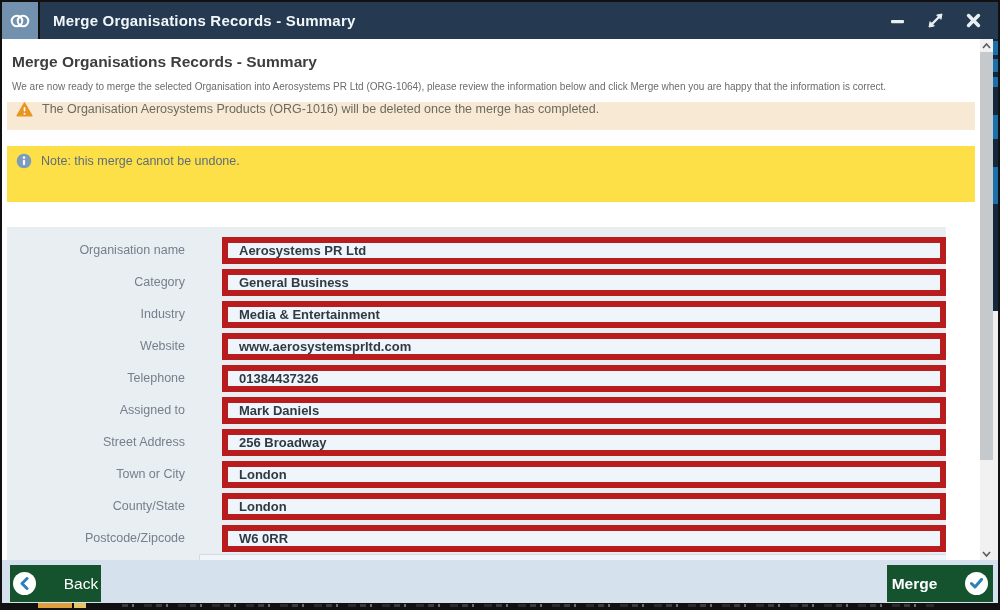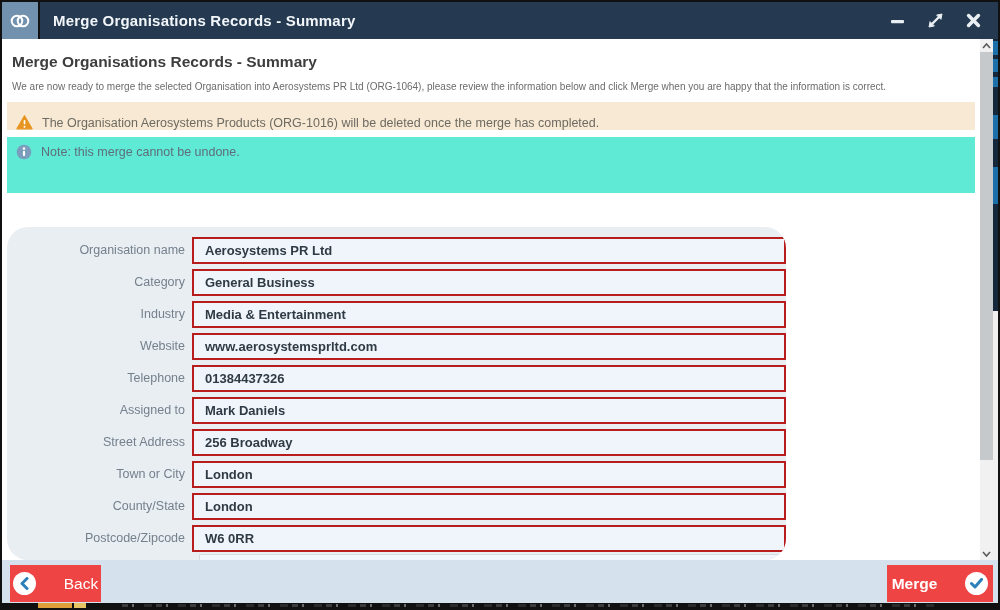--- a/index.html
+++ b/index.html
@@ -25,37 +25,37 @@
   .modal-body { position:absolute; top:37px; left:0; right:18px; height:521px;
                 background:#fff; overflow:hidden; }
   .page-title { font-size:15.5px; font-weight:700; color:#3d3d3d;
                 margin:14px 10px 0 10px; }
   .page-desc { font-size:10px; color:#6b6b6b; line-height:1.3;
                margin:9px 10px 0 10px; width:952px; }
 
   .msg { position:relative; margin:0 4px 0 5px; width:968px;
          font-size:12.5px; display:flex; align-items:flex-start; }
   .msg-warning { background:#f7e9d3; color:#6e6a62; margin-top:9px;
-                 height:28px; align-items:flex-end; }
-  .msg-info { background:#5eead4; color:#5f6d7c; margin-top:7px;
+                 height:28px; align-items:flex-start; }
+  .msg-info { background:#fde047; color:#5f6d7c; margin-top:16px;
               height:56px; flex-direction:column; justify-content:flex-start; }
   .msg-icon { margin:0 9px 0 9px; flex:0 0 auto; display:inline-flex; }
   .info-line1 { display:flex; align-items:center; margin-top:7px; }
   .info-line2 { margin:10px 0 0 35px; }
 
   
-  .form-area { position:absolute; top:188px; left:5px; width:779px; bottom:0;
-               background:#e9eef3; overflow:hidden;border-radius:21px; }
+  .form-area { position:absolute; top:188px; left:5px; width:939px; bottom:0;
+               background:#e9eef3; overflow:hidden; }
   .field-row { position:relative; height:32px; display:flex; align-items:center; }
   .rows-wrap { padding-top:7px; }
   .field-label { width:185px; text-align:right; font-size:12.5px; color:#75808c;
                  padding-right:7px; flex:0 0 185px; }
   .field-value { width:767px; height:27px; background:#eff5fa;
-                 border:2px solid #b91c1c; display:flex; align-items:center;
-                 padding-left:11px; font-size:13px; font-weight:600; color:#2f3a45; }
+                 border:6px solid #b91c1c; display:flex; align-items:center;
+                 padding-left:11px; font-size:13px; font-weight:600; color:#2f3a45;margin-left:30px; }
   .partial-row { margin-left:192px; width:767px; height:10px; background:#eff5fa;
                  border:1px solid #d7dce1; border-bottom:none; }
 
   
   .scrollbar { position:absolute; top:37px; right:5px; width:13px; height:521px;
                background:#f1f1f1; }
   .sb-arrow { position:absolute; left:0; width:13px; height:13px;
               display:flex; align-items:center; justify-content:center; }
   .sb-up { top:0; } .sb-down { bottom:0; }
   .sb-thumb { position:absolute; top:13px; left:0; width:13px; height:408px;
@@ -64,21 +64,21 @@
   
   .right-strip { position:absolute; top:37px; right:0; width:5px; height:521px;
                  background:#f0f0f0; overflow:hidden; }
   .right-strip-top { position:absolute; top:0; left:0; width:5px; height:272px;
                      background:#15273a; }
   .rs-seg { position:absolute; left:0; width:5px; background:#1c6fa8; }
 
   
   .footer { position:absolute; left:0; right:0; bottom:5px; height:43px;
             background:#d5e2ee; }
-  .btn { position:absolute; top:5px; height:37px; background:#ef4444;
+  .btn { position:absolute; top:5px; height:37px; background:#14532d;
          color:#fff; font-size:15.5px; display:flex; align-items:center;
          justify-content:center; gap:28px; cursor:pointer; border:none;
          font-family:inherit; }
   .btn-back { left:8px; width:91px; }
   .btn-merge { right:5px; width:106px;font-weight:bold; }
   .btn-circle { width:23px; height:23px; border-radius:50%; background:#fff;
                 display:flex; align-items:center; justify-content:center; }
 
   
   .bottom-strip { position:absolute; left:0; right:0; bottom:0; height:5px;

